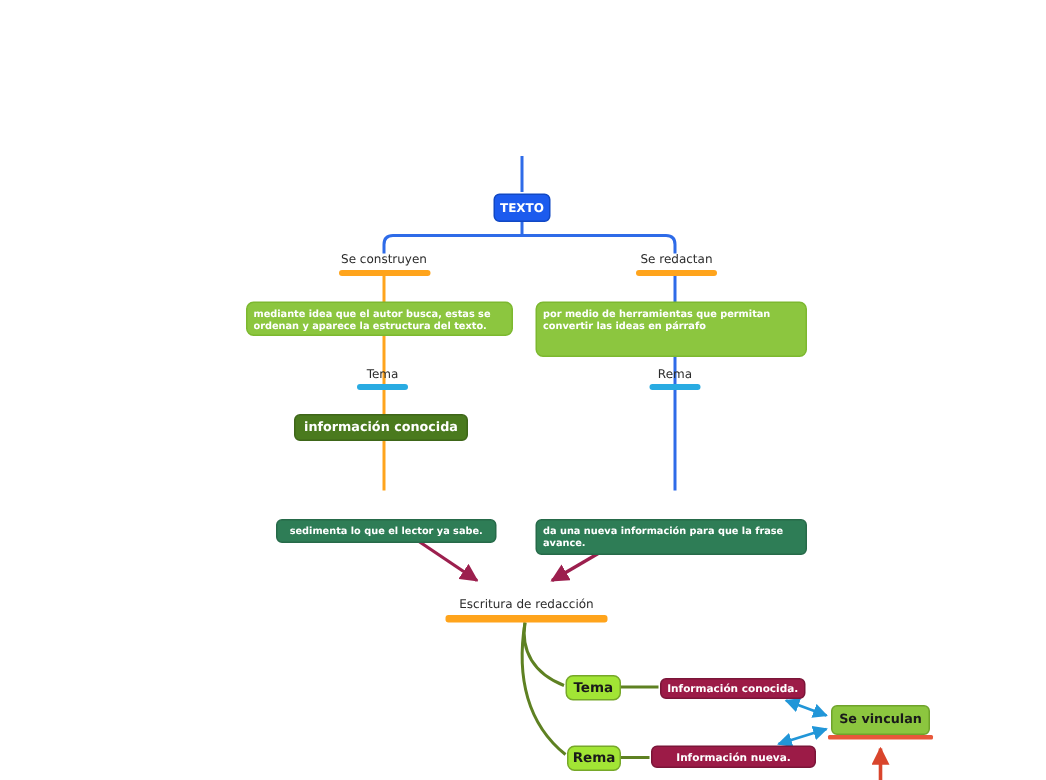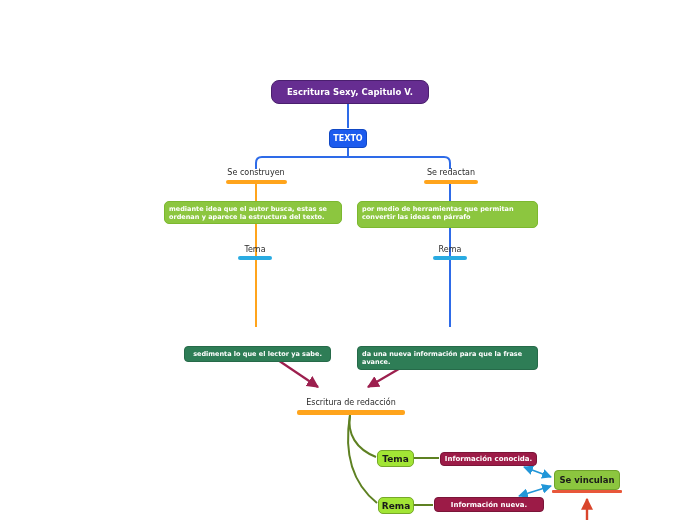--- a/index.html
+++ b/index.html
@@ -78,41 +78,41 @@
     <path d="M350,415 C344,452 352,483 377,503" stroke="#5E8122" stroke-width="2" fill="none"></path>
     <line x1="414" y1="458" x2="439" y2="458" stroke="#5E8122" stroke-width="2"></line>
     <line x1="414" y1="505" x2="433" y2="505" stroke="#5E8122" stroke-width="2"></line>
 
     <line x1="524" y1="467" x2="551" y2="477" stroke="#2196D8" stroke-width="1.8" marker-start="url(#arrBlue)" marker-end="url(#arrBlue)"></line>
     <line x1="519" y1="496" x2="551" y2="486" stroke="#2196D8" stroke-width="1.8" marker-start="url(#arrBlue)" marker-end="url(#arrBlue)"></line>
 
     <line x1="587" y1="520" x2="587" y2="499" stroke="#D9452C" stroke-width="2.4" marker-end="url(#arrRed)"></line>
   </svg>
 
-  <div class="node root-node">Escritura Sexy, Capitulo V.</div>
 
   <div class="node texto-node">TEXTO</div>
 
   <div class="link-label" style="left:206px;top:168px;">Se construyen</div>
   <div class="bar bar-orange" style="left:226px;top:180px;width:61px;"></div>
 
   <div class="link-label" style="left:401px;top:168px;">Se redactan</div>
   <div class="bar bar-orange" style="left:424px;top:180px;width:54px;"></div>
 
   <div class="desc-box" style="left:164px;top:201px;width:178px;height:23px;">mediante idea que el autor busca, estas se
 ordenan y aparece la estructura del texto.</div>
-  <div class="desc-box" style="left:357px;top:201px;width:181px;height:27px;">por medio de herramientas que permitan
+  <div class="desc-box" style="left:357px;top:201px;width:181px;height:37px;">por medio de herramientas que permitan
 convertir las ideas en párrafo</div>
 
   <div class="link-label" style="left:205px;top:245px;">Tema</div>
   <div class="bar bar-blue" style="left:238px;top:256px;width:34px;"></div>
 
   <div class="link-label" style="left:400px;top:245px;">Rema</div>
   <div class="bar bar-blue" style="left:433px;top:256px;width:34px;"></div>
 
+  <div class="node olive-box" style="left:196px;top:276px;width:116px;height:18px;">información conocida</div>
 
   <div class="forest-box" style="left:184px;top:327px;width:147px;height:16px;display:flex;align-items:center;justify-content:center;">sedimenta lo que el lector ya sabe.</div>
   <div class="forest-box" style="left:357px;top:327px;width:181px;height:24px;padding:3px 4px;">da una nueva información para que la frase
 avance.</div>
 
   <div class="link-label" style="left:296px;top:398px;width:110px;">Escritura de redacción</div>
   <div class="bar bar-orange" style="left:297px;top:410px;width:108px;height:5px;"></div>
 
   <div class="node term-box" style="left:377px;top:450px;width:37px;height:17px;">Tema</div>
   <div class="node maroon-box" style="left:440px;top:452px;width:97px;height:14px;">Información conocida.</div>

